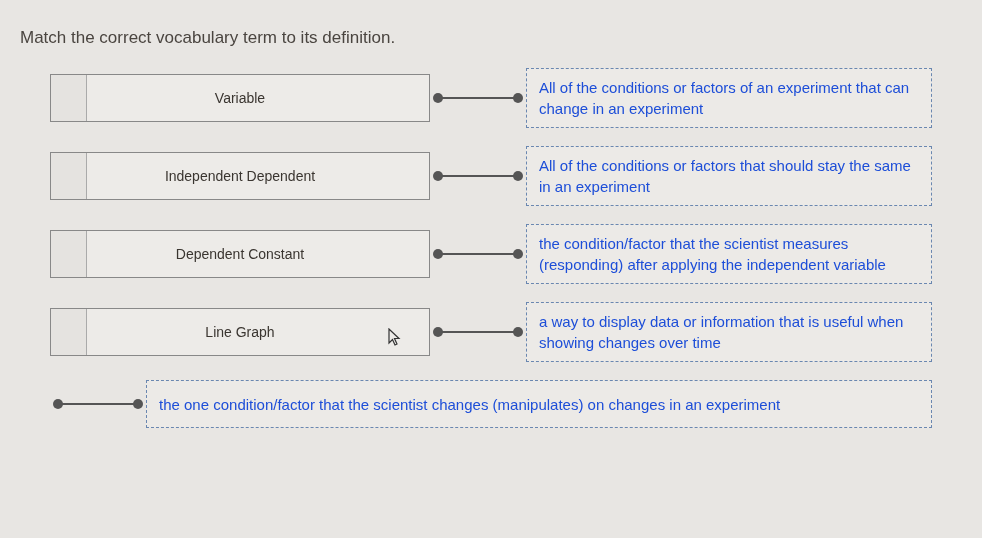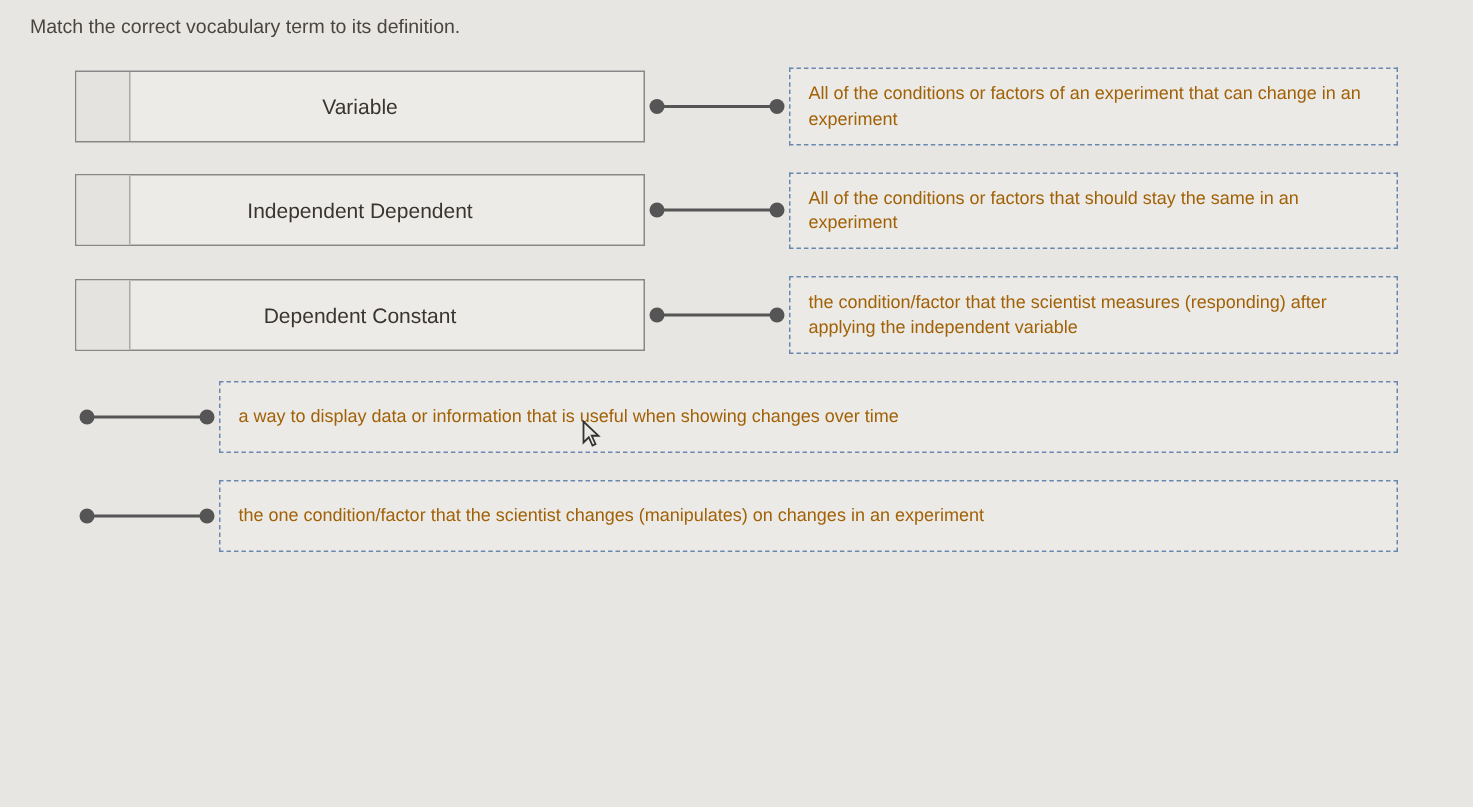--- a/index.html
+++ b/index.html
@@ -9,23 +9,24 @@
     }
     body {
       font-family: Arial, Helvetica, sans-serif;
       background: #e8e6e3;
       width: 982px;
       height: 538px;
       padding: 10px 20px 20px 20px;
       color: #4a4540;
     }
     .instruction {
-      font-size: 13px;
+      font-size: 17px;
       margin-bottom: 20px;
       color: #4a4540;
+      margin-top: 18px;
     }
     .matching-area {
       display: flex;
       flex-direction: column;
       gap: 18px;
       padding: 0 30px;
     }
     .match-row {
       display: flex;
       align-items: center;
@@ -73,22 +74,22 @@
     .connector::before { left: -5px; }
     .connector::after { right: -5px; }
     .definition-box {
       flex: 1;
       min-height: 48px;
       border: 1.5px dashed #6a87b0;
       background: #eceae7;
       display: flex;
       align-items: center;
       padding: 8px 12px;
-      font-size: 12px;
-      color: #a16207;
+      font-size: 15px;
+      color: #1d4ed8;
       line-height: 1.4;
     }
     .cursor {
       position: absolute;
       pointer-events: none;
     }
     .row-container {
       position: relative;
     }
   </style>
@@ -126,20 +127,24 @@
       <div class="term-handle"></div>
       <span>Dependent Constant</span>
     </div>
     <div class="connector"></div>
     <div class="definition-box">
       <span>the condition/factor that the scientist measures (responding) after applying the independent variable</span>
     </div>
   </div>
 
   <div class="match-row row-container">
+    <div class="term-box">
+      <div class="term-handle"></div>
+      <span>Line Graph</span>
+    </div>
     <svg class="cursor" style="left:338px; top:26px;" width="16" height="20" viewBox="0 0 16 20">
       <path d="M1 1 L1 15 L4.5 11.5 L7 17 L9 16 L6.5 10.5 L11 10.5 Z" fill="none" stroke="#333" stroke-width="1.2"></path>
     </svg>
     <div class="connector"></div>
     <div class="definition-box">
       <span>a way to display data or information that is useful when showing changes over time</span>
     </div>
   </div>
 
 

